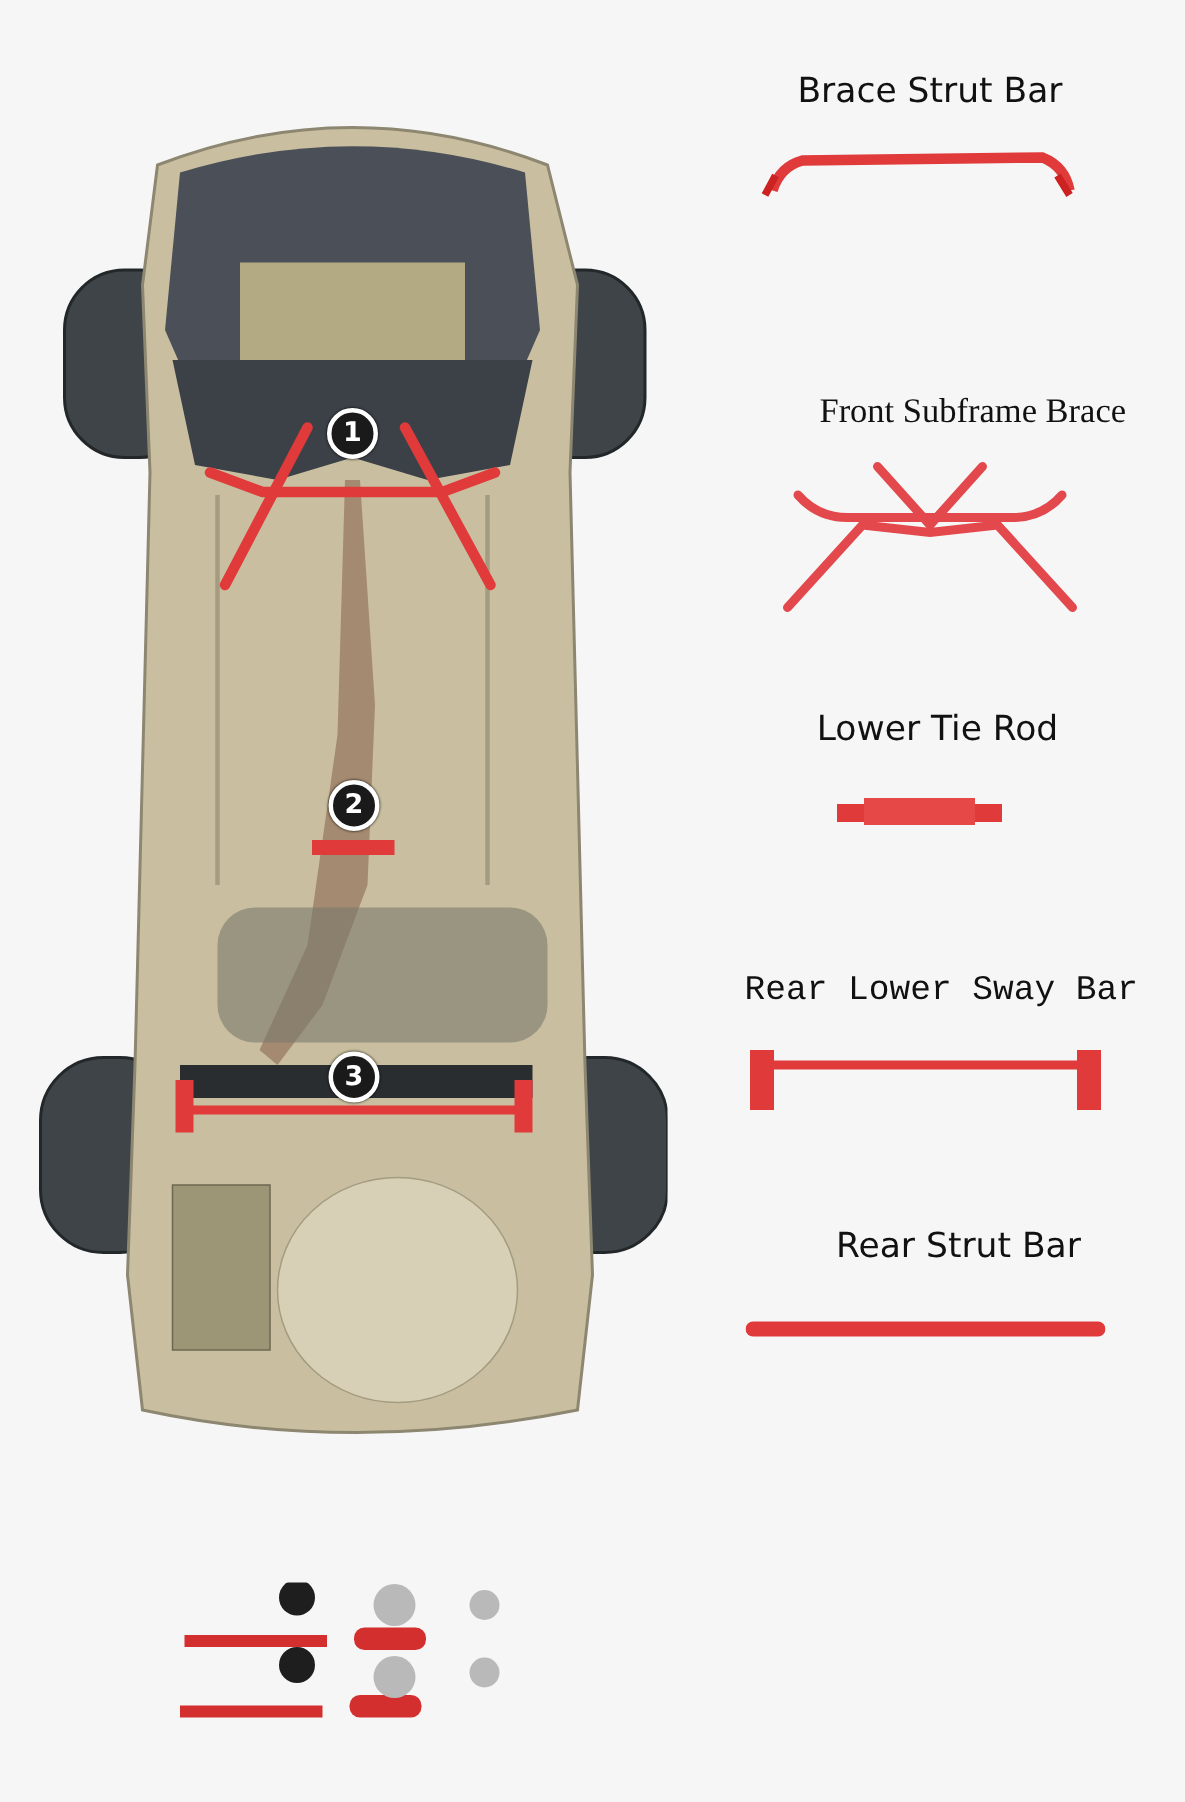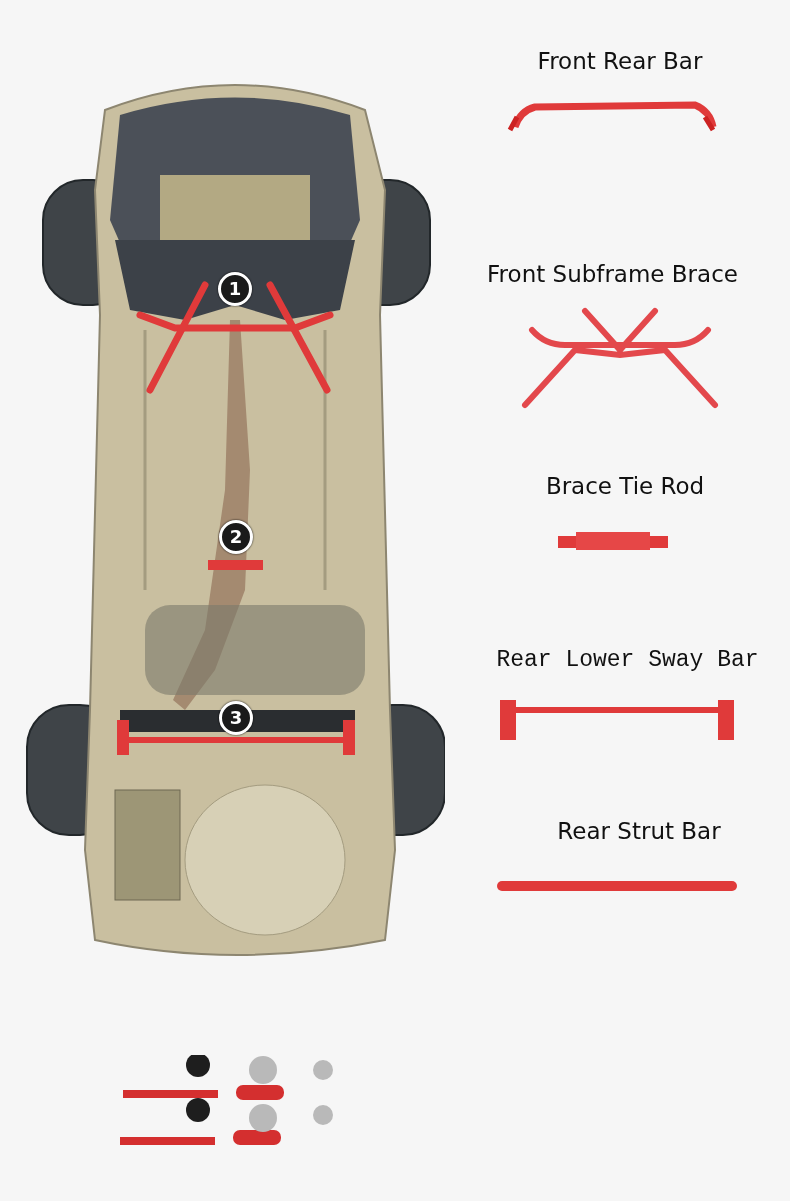--- a/index.html
+++ b/index.html
@@ -54,41 +54,41 @@
       <rect x="318" y="650" width="12" height="35"></rect>
       <rect x="98" y="667" width="228" height="6"></rect>
     </g>
   </svg>
 </div>
 
 <div class="badge" style="left:218px;top:272px;">1</div>
 <div class="badge" style="left:219px;top:520px;">2</div>
 <div class="badge" style="left:219px;top:701px;">3</div>
 
-<div class="label" style="left:490px;top:48px;width:260px;">Front Rear Bar</div>
+<div class="label" style="left:490px;top:48px;width:260px;">Brace Strut Bar</div>
 <div class="abs" style="left:505px;top:95px;width:215px;height:50px;">
   <svg width="215" height="50">
       <path d="M10 32 Q15 16 30 12 L190 10 Q205 16 208 32" stroke="#e03a3a" stroke-width="7" fill="none"></path>
       <path d="M5 35 L12 22 M200 22 L208 35" stroke="#c22" stroke-width="5"></path>
     </svg>
 </div>
 
-<div class="label" style="left:480px;top:261px;width:265px;">Front Subframe Brace</div>
+<div class="label" style="left:516px;top:261px;width:265px;font-family:Liberation Serif, serif;">Front Subframe Brace</div>
 <div class="abs" style="left:520px;top:305px;width:200px;height:105px;">
   <svg width="200" height="105">
       <g stroke="#e3484c" stroke-width="6" fill="none" stroke-linecap="round">
     <path d="M12 25 Q25 40 45 40 L155 40 Q175 40 188 25"></path>
     <line x1="65" y1="6" x2="100" y2="45"></line>
         <line x1="135" y1="6" x2="100" y2="45"></line>
     <path d="M5 100 L55 45 L100 50 L145 45 L195 100"></path>
   </g>
     </svg>
 </div>
 
-<div class="label" style="left:490px;top:473px;width:270px;">Brace Tie Rod</div>
+<div class="label" style="left:490px;top:473px;width:270px;">Lower Tie Rod</div>
 <div class="abs" style="left:558px;top:530px;width:110px;height:22px;">
   <svg width="110" height="22">
       <rect x="0" y="6" width="110" height="12" fill="#e03a3a"></rect>
       <rect x="18" y="2" width="74" height="18" fill="#e64747"></rect>
     </svg>
 </div>
 
 <div class="label" style="left:490px;top:647px;width:275px;font-family:Liberation Mono, monospace;">Rear Lower Sway Bar</div>
 <div class="abs" style="left:498px;top:695px;width:240px;height:50px;">
   <svg width="240" height="50">

